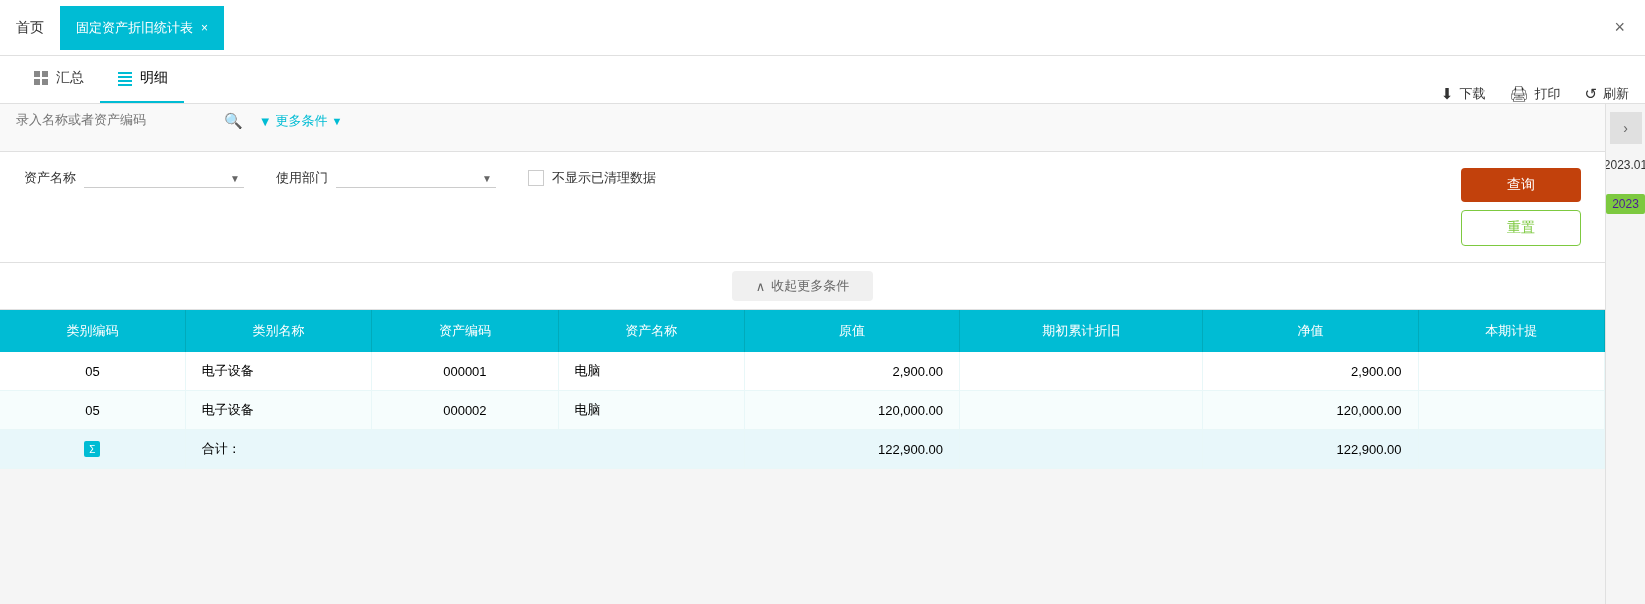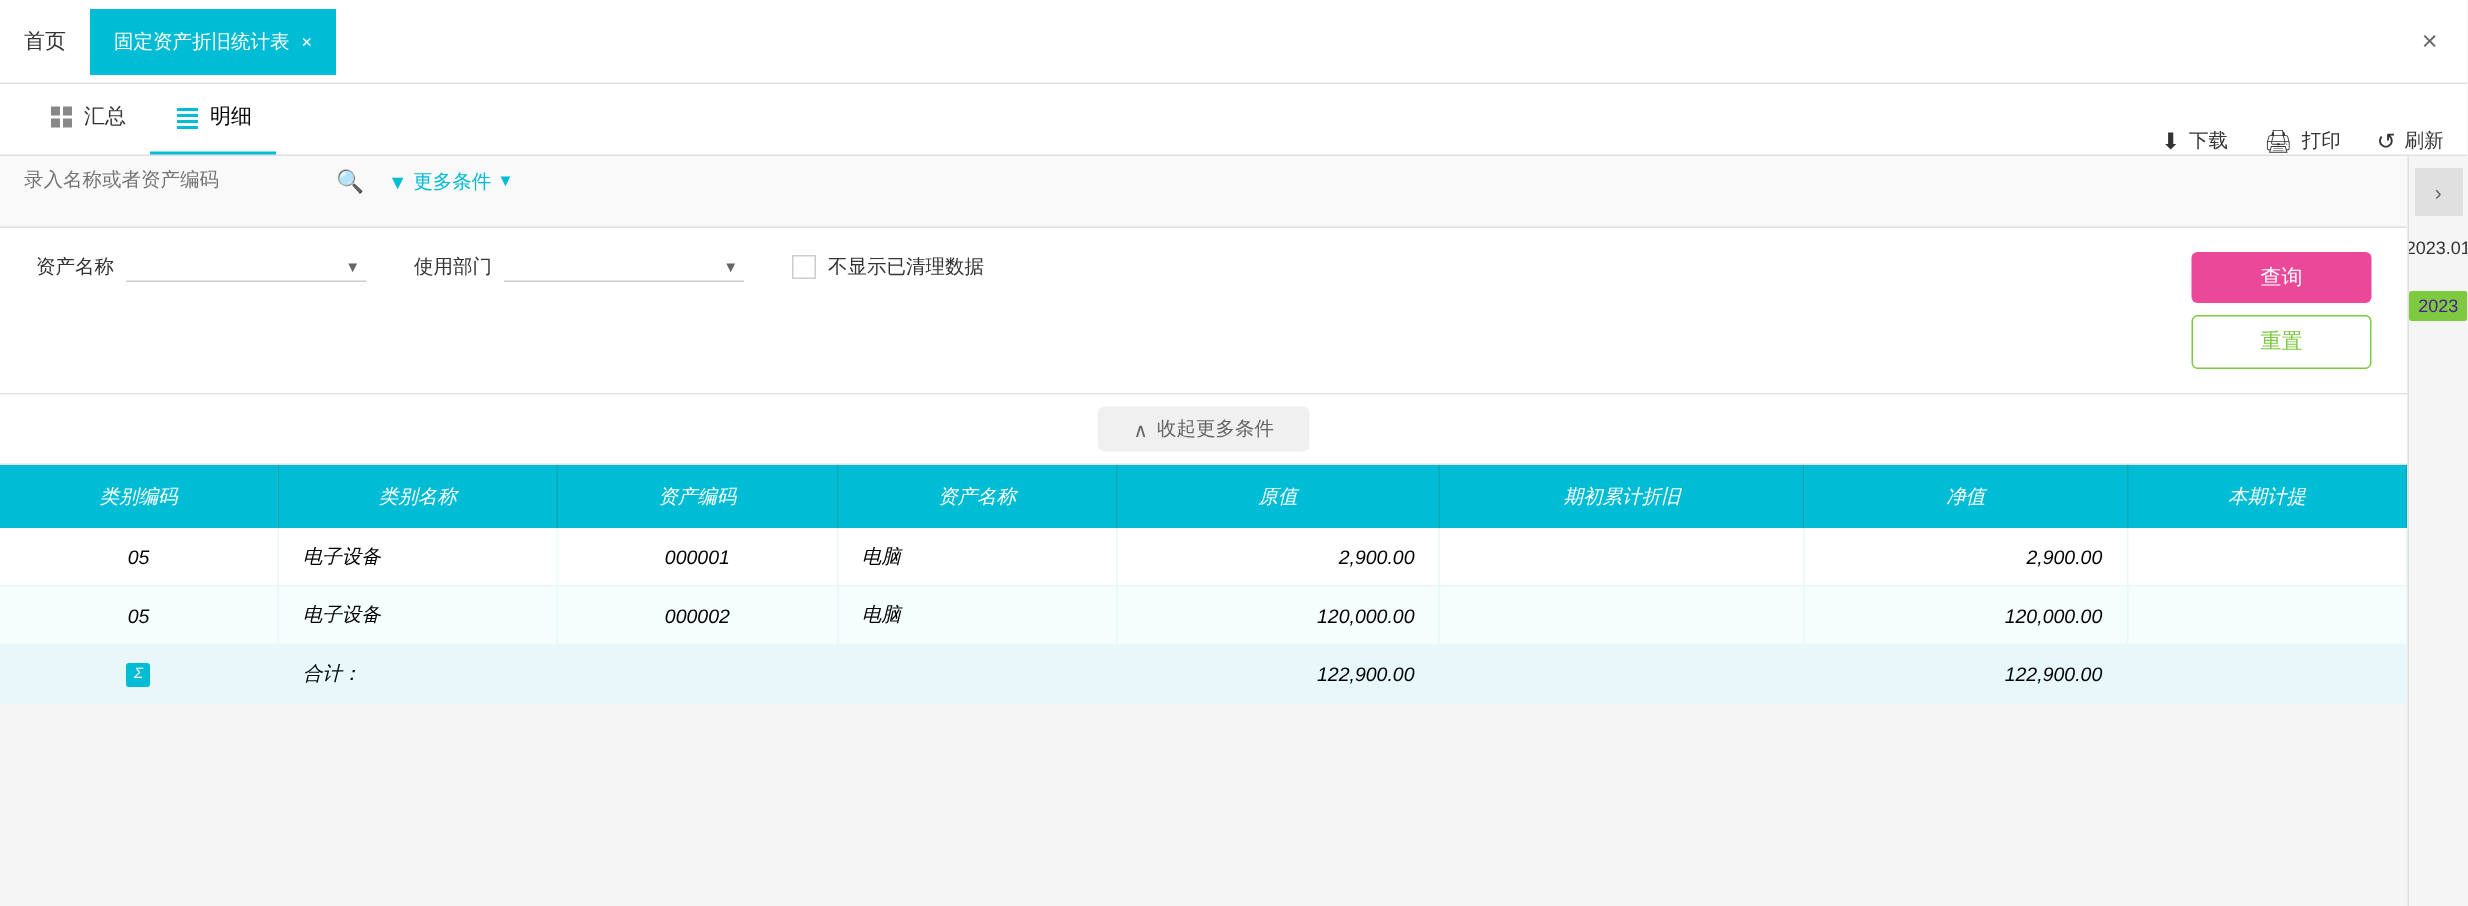--- a/index.html
+++ b/index.html
@@ -214,21 +214,21 @@
       background: #fff;
       cursor: pointer;
     }
     .filter-right {
       display: flex;
       flex-direction: column;
       gap: 8px;
       margin-left: 32px;
     }
     .btn-query {
-      background: #ec4899;
+      background: #c2410c;
       color: #fff;
       border: none;
       border-radius: 4px;
       padding: 8px 32px;
       font-size: 14px;
       cursor: pointer;
       width: 120px;
     }
     .btn-reset {
       background: #fff;
@@ -259,21 +259,20 @@
       background: #f0f0f0;
       border: none;
       padding: 6px 24px;
       border-radius: 4px;
     }
 
     
     .table-container {
       flex: 1;
       overflow: auto;
-      font-style: italic;
     }
     table {
       width: 100%;
       border-collapse: collapse;
     }
     thead tr {
       background: #00bcd4;
       color: #fff;
     }
     thead th {

